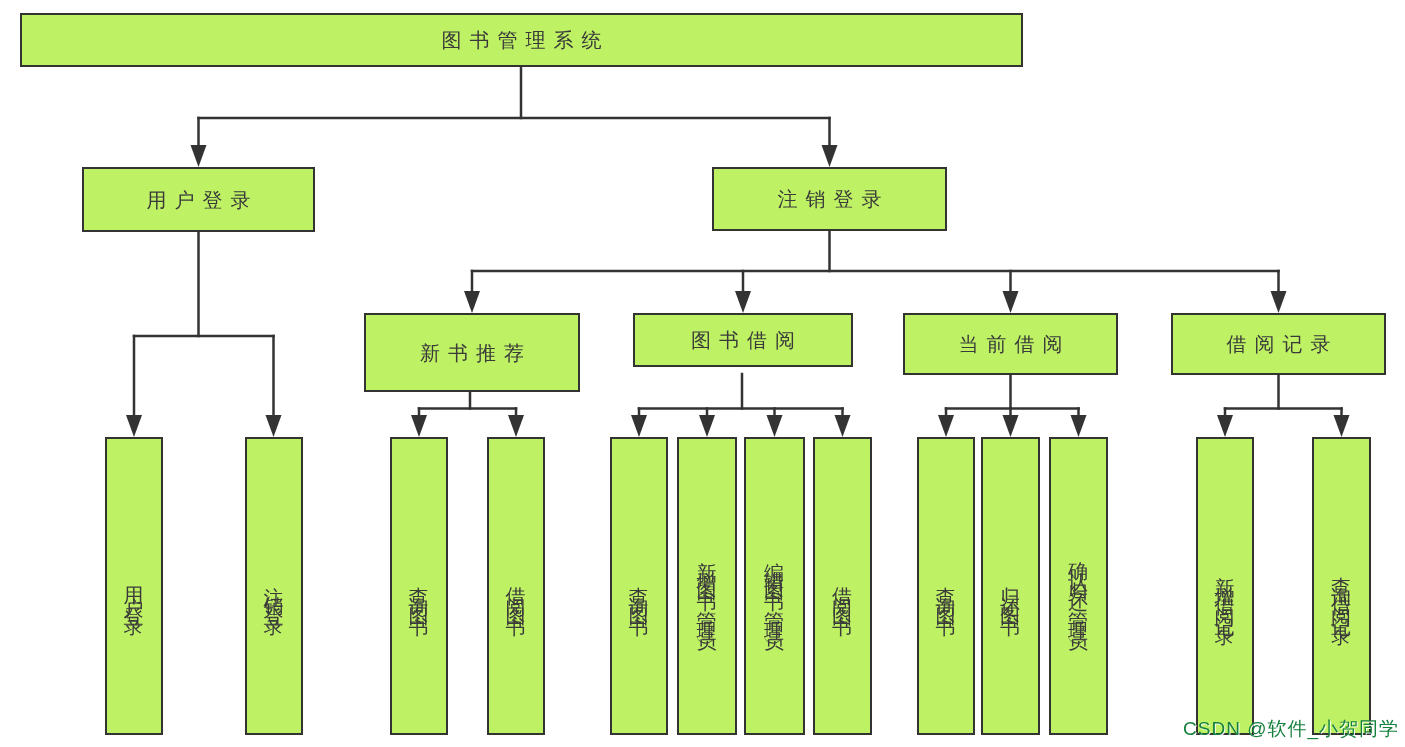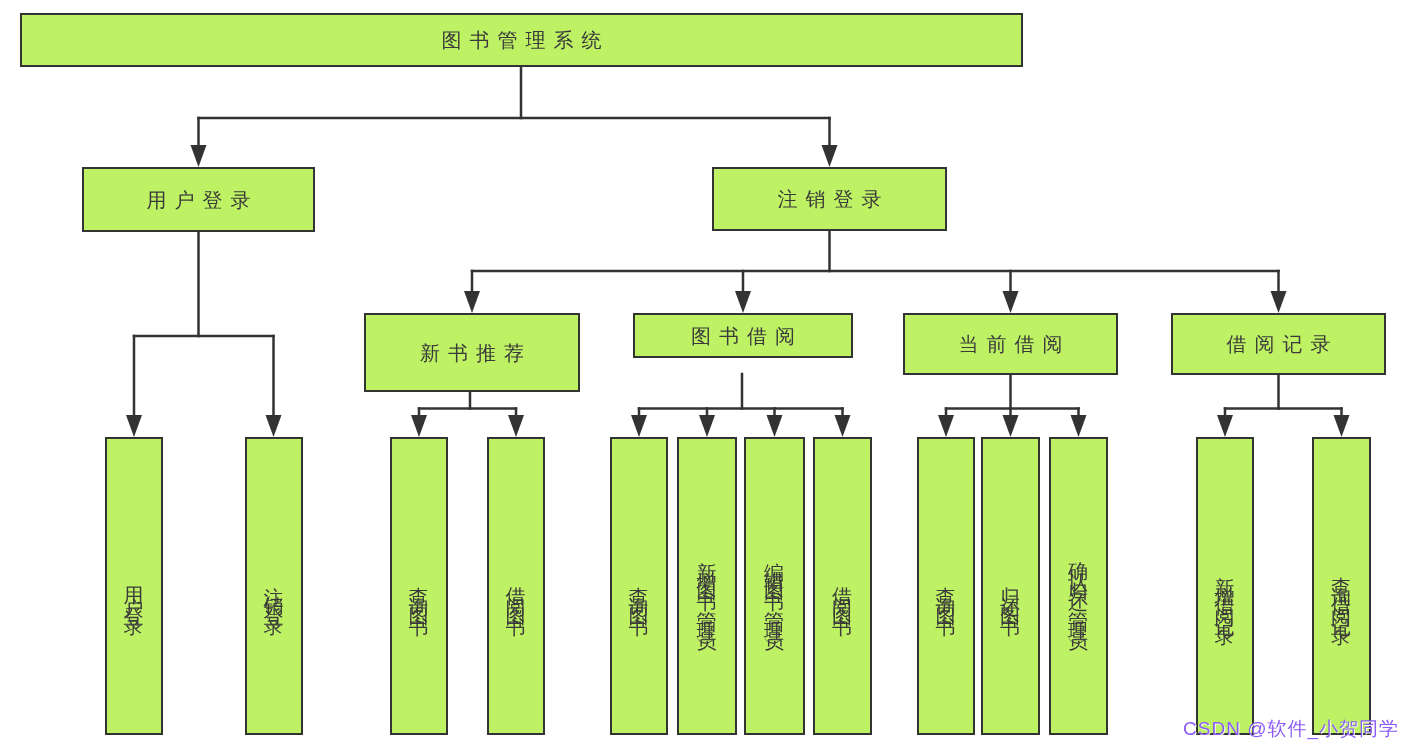--- a/index.html
+++ b/index.html
@@ -38,21 +38,21 @@
     text-orientation: mixed;
     letter-spacing: 10px;
     margin-bottom: -10px;
     white-space: nowrap;
   }
   .watermark {
     position: absolute;
     top: 716px;
     right: 6px;
     font-size: 19px;
-    color: #8b5cf6;
+    color: #15803d;
     letter-spacing: 1px;
     text-shadow: 1px 1px 0 rgba(255,255,255,0.9);
     white-space: nowrap;
   }
 </style>
 </head>
 <body>
 
 <div class="stage">
 
@@ -131,21 +131,21 @@
   <div class="node h" style="left:82px; top:167px; width:233px; height:65px;">
     <span>用户登录</span>
   </div>
   <div class="node h" style="left:712px; top:167px; width:235px; height:64px;">
     <span>注销登录</span>
   </div>
 
   <div class="node h" style="left:364px; top:313px; width:216px; height:79px;">
     <span>新书推荐</span>
   </div>
-  <div class="node h" style="left:633px; top:313px; width:220px; height:45px;">
+  <div class="node h" style="left:633px; top:313px; width:220px; height:54px;">
     <span>图书借阅</span>
   </div>
   <div class="node h" style="left:1171px; top:313px; width:215px; height:62px;">
     <span>借阅记录</span>
   </div>
   <div class="node h" style="left:903px; top:313px; width:215px; height:62px;">
     <span>当前借阅</span>
   </div>
 
   <div class="node v" style="left:105px; top:437px; width:58px; height:298px;">

